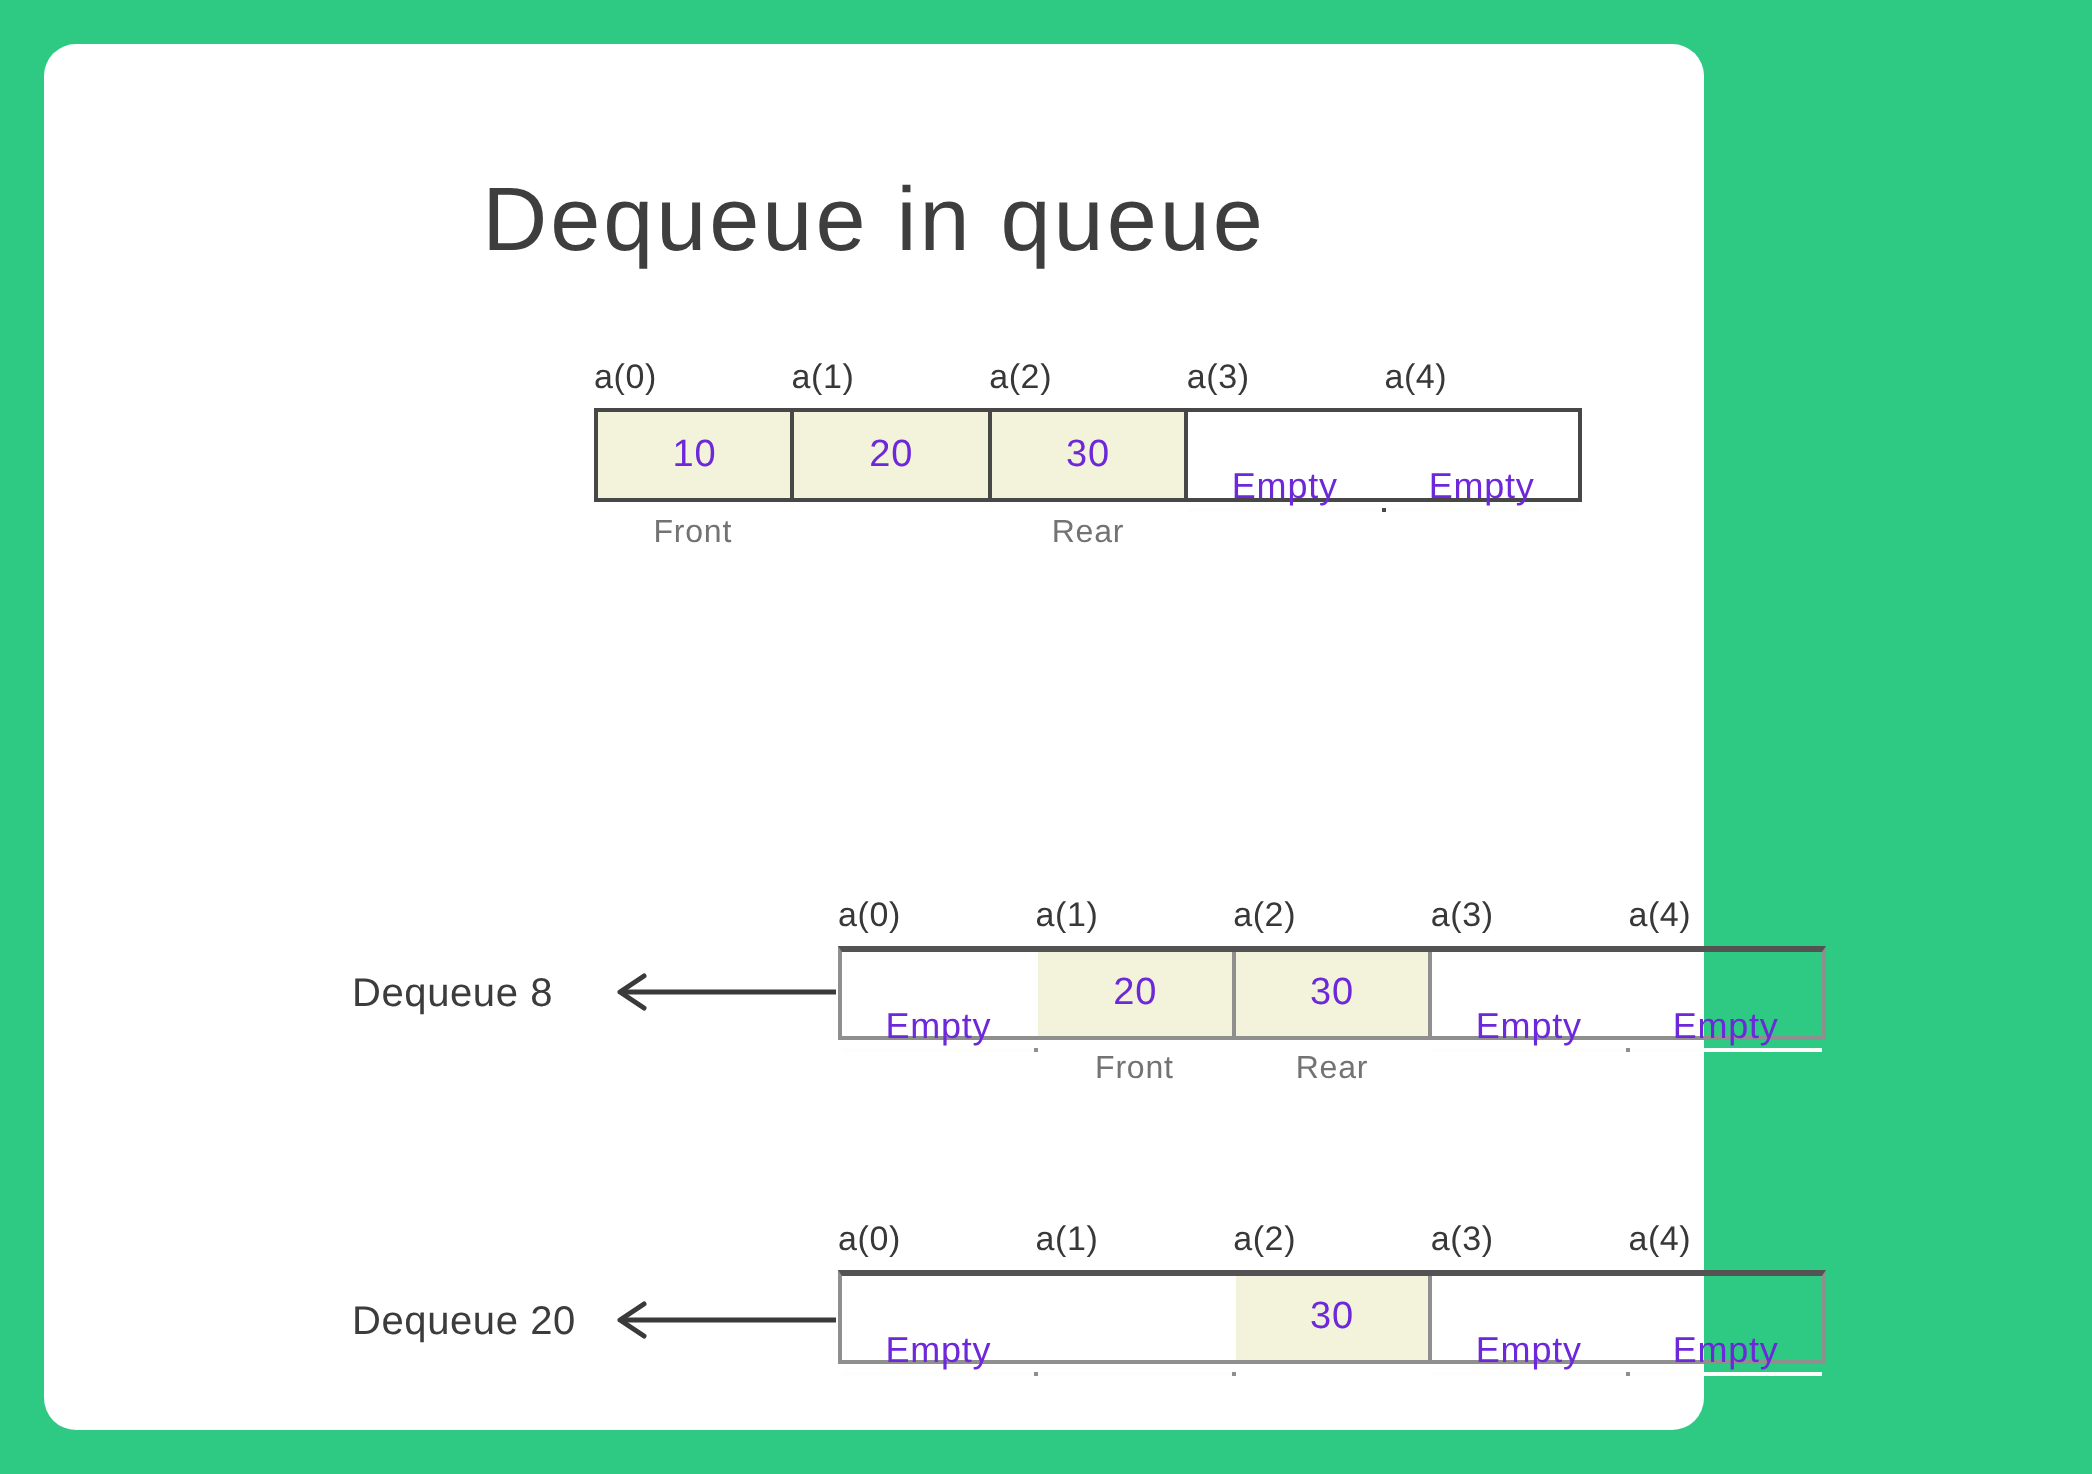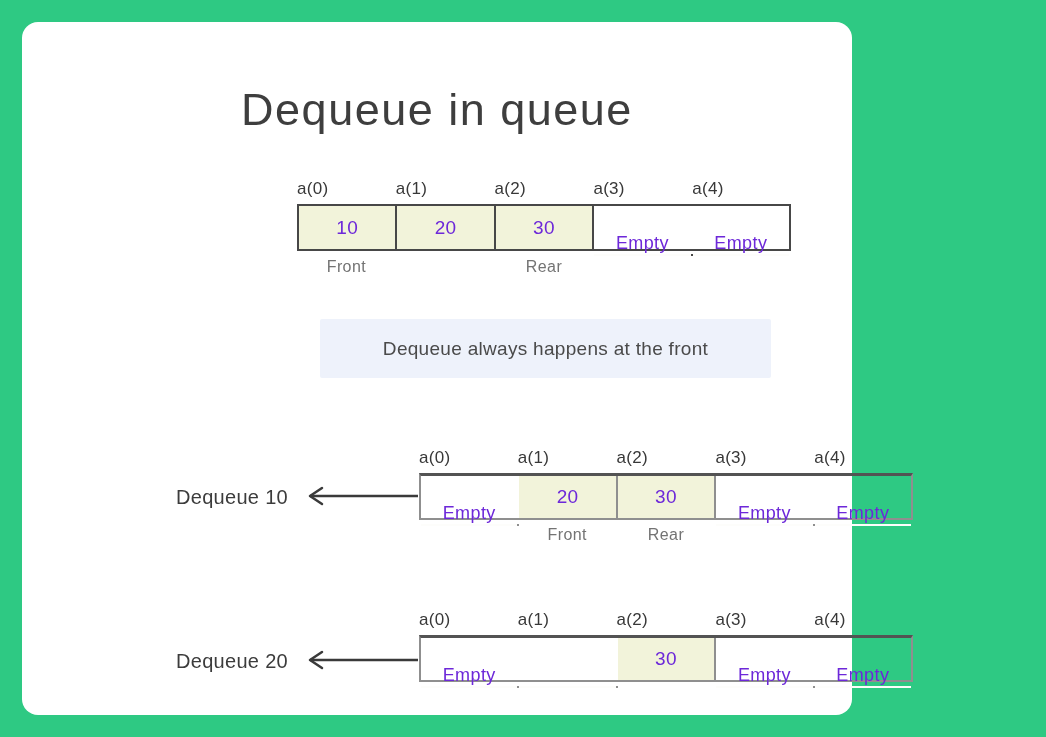--- a/index.html
+++ b/index.html
@@ -102,25 +102,22 @@
     </div>
     <div class="q-subs">
       <span>Front</span>
       <span></span>
       <span>Rear</span>
       <span></span>
       <span></span>
     </div>
   </section>
 
-  <div class="note">
-    <span>Dequeue always happens at the front</span>
-  </div>
 
-  <div class="action action-2">Dequeue 10</div>
+  <div class="action action-2">Dequeue 8</div>
   <svg class="arrow arrow-2" viewBox="0 0 114 24">
     <line x1="5" y1="12" x2="113" y2="12" stroke="#3a3a3a" stroke-width="2.5"></line>
     <polyline points="17,4 5,12 17,20" fill="none" stroke="#3a3a3a" stroke-width="2.5" stroke-linecap="round" stroke-linejoin="round"></polyline>
   </svg>
 
   <section class="queue q2">
     <div class="q-headers">
       <span>a(0)</span>
       <span>a(1)</span>
       <span>a(2)</span>

